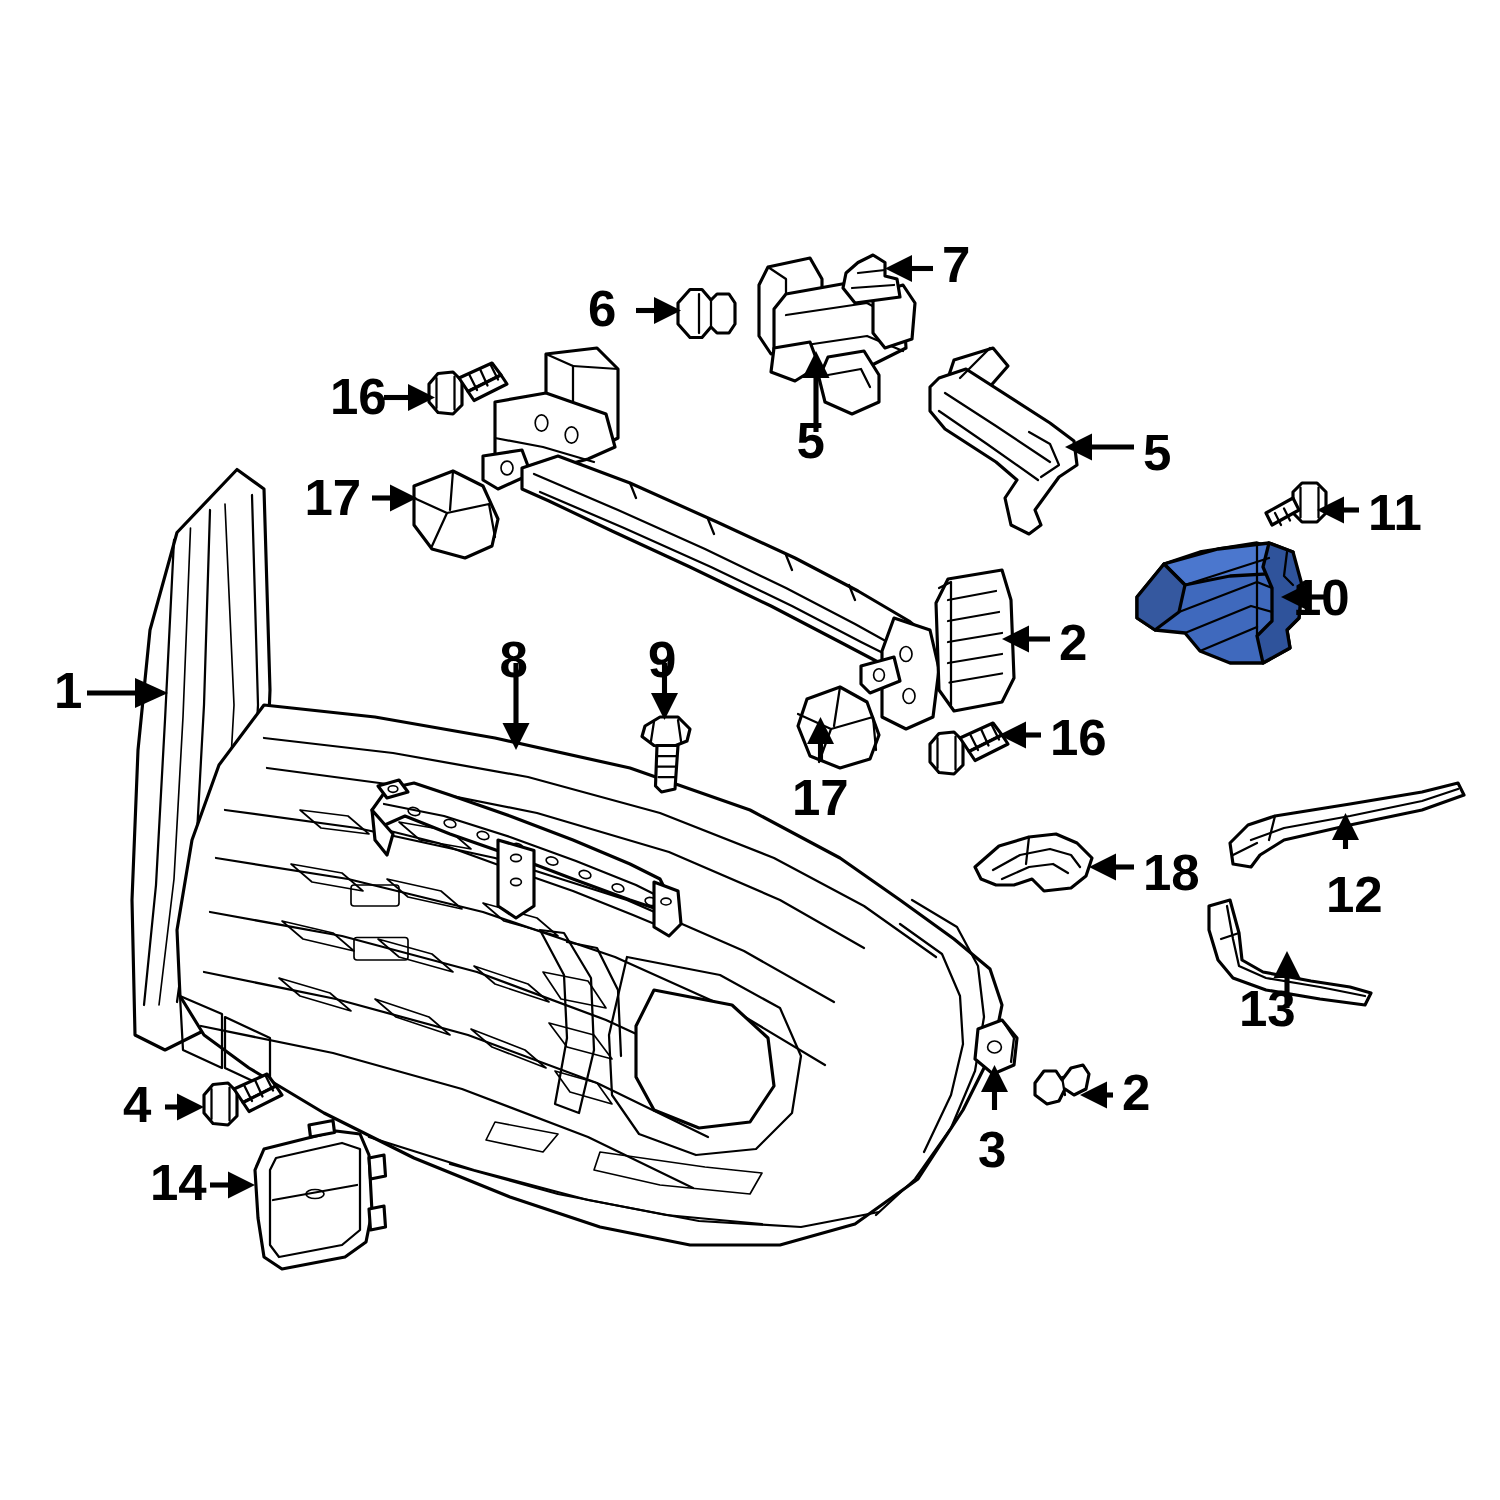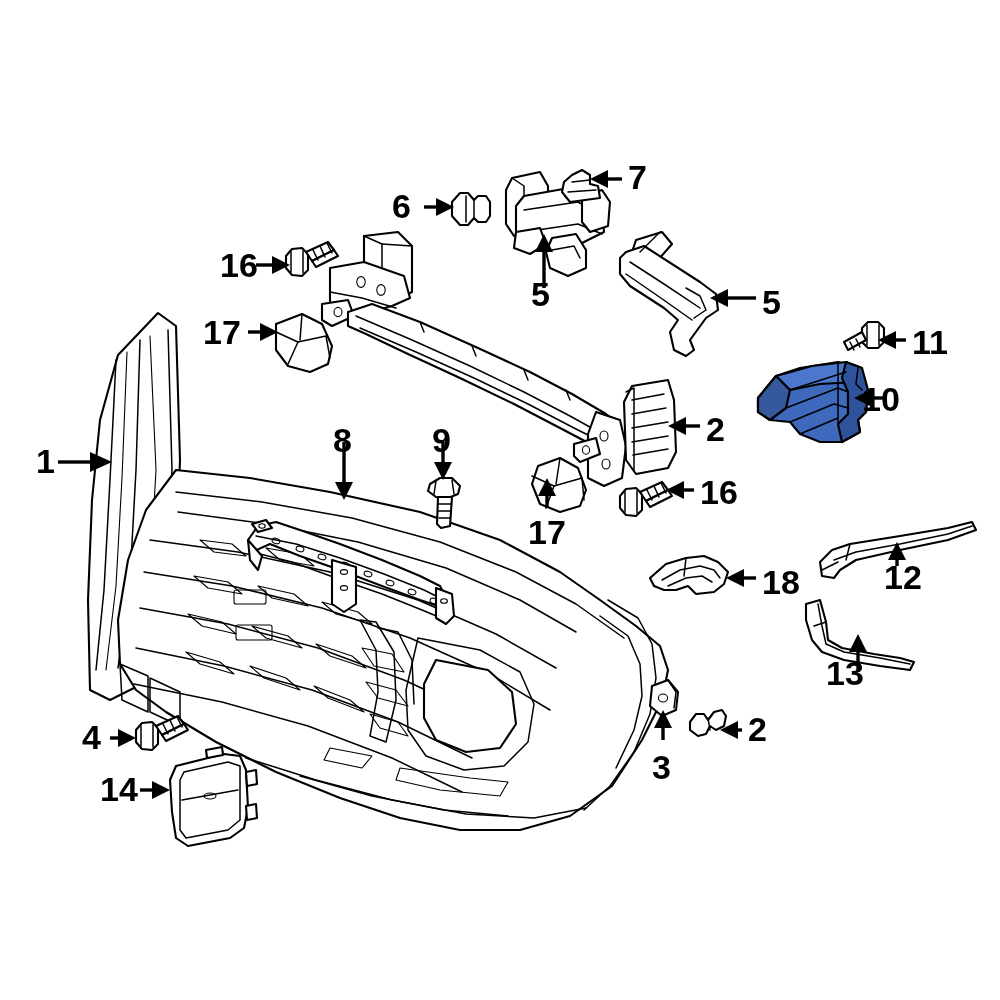--- a/index.html
+++ b/index.html
@@ -412,21 +412,21 @@
   <div class="callout-label" style="left:652px; top:750px;">3</div>
   <div class="callout-label" style="left:82px;  top:720px;">4</div>
   <div class="callout-label" style="left:531px; top:277px;">5</div>
   <div class="callout-label" style="left:762px; top:285px;">5</div>
   <div class="callout-label" style="left:392px; top:189px;">6</div>
   <div class="callout-label" style="left:628px; top:160px;">7</div>
   <div class="callout-label" style="left:333px; top:423px;">8</div>
   <div class="callout-label" style="left:432px; top:423px;">9</div>
   <div class="callout-label" style="left:862px; top:382px;">10</div>
   <div class="callout-label" style="left:912px; top:325px;">11</div>
-  <div class="callout-label" style="left:884px; top:560px;">12</div>
+  <div class="callout-label" style="left:884px; top:580px;">12</div>
   <div class="callout-label" style="left:826px; top:656px;">13</div>
   <div class="callout-label" style="left:100px; top:772px;text-align:right;">14</div>
   <div class="callout-label" style="left:706px; top:412px;">2</div>
   <div class="callout-label" style="left:220px; top:248px;">16</div>
   <div class="callout-label" style="left:700px; top:475px;">16</div>
   <div class="callout-label" style="left:203px; top:315px;">17</div>
   <div class="callout-label" style="left:528px; top:515px;">17</div>
   <div class="callout-label" style="left:762px; top:565px;text-align:right;">18</div>
 
 </div>

